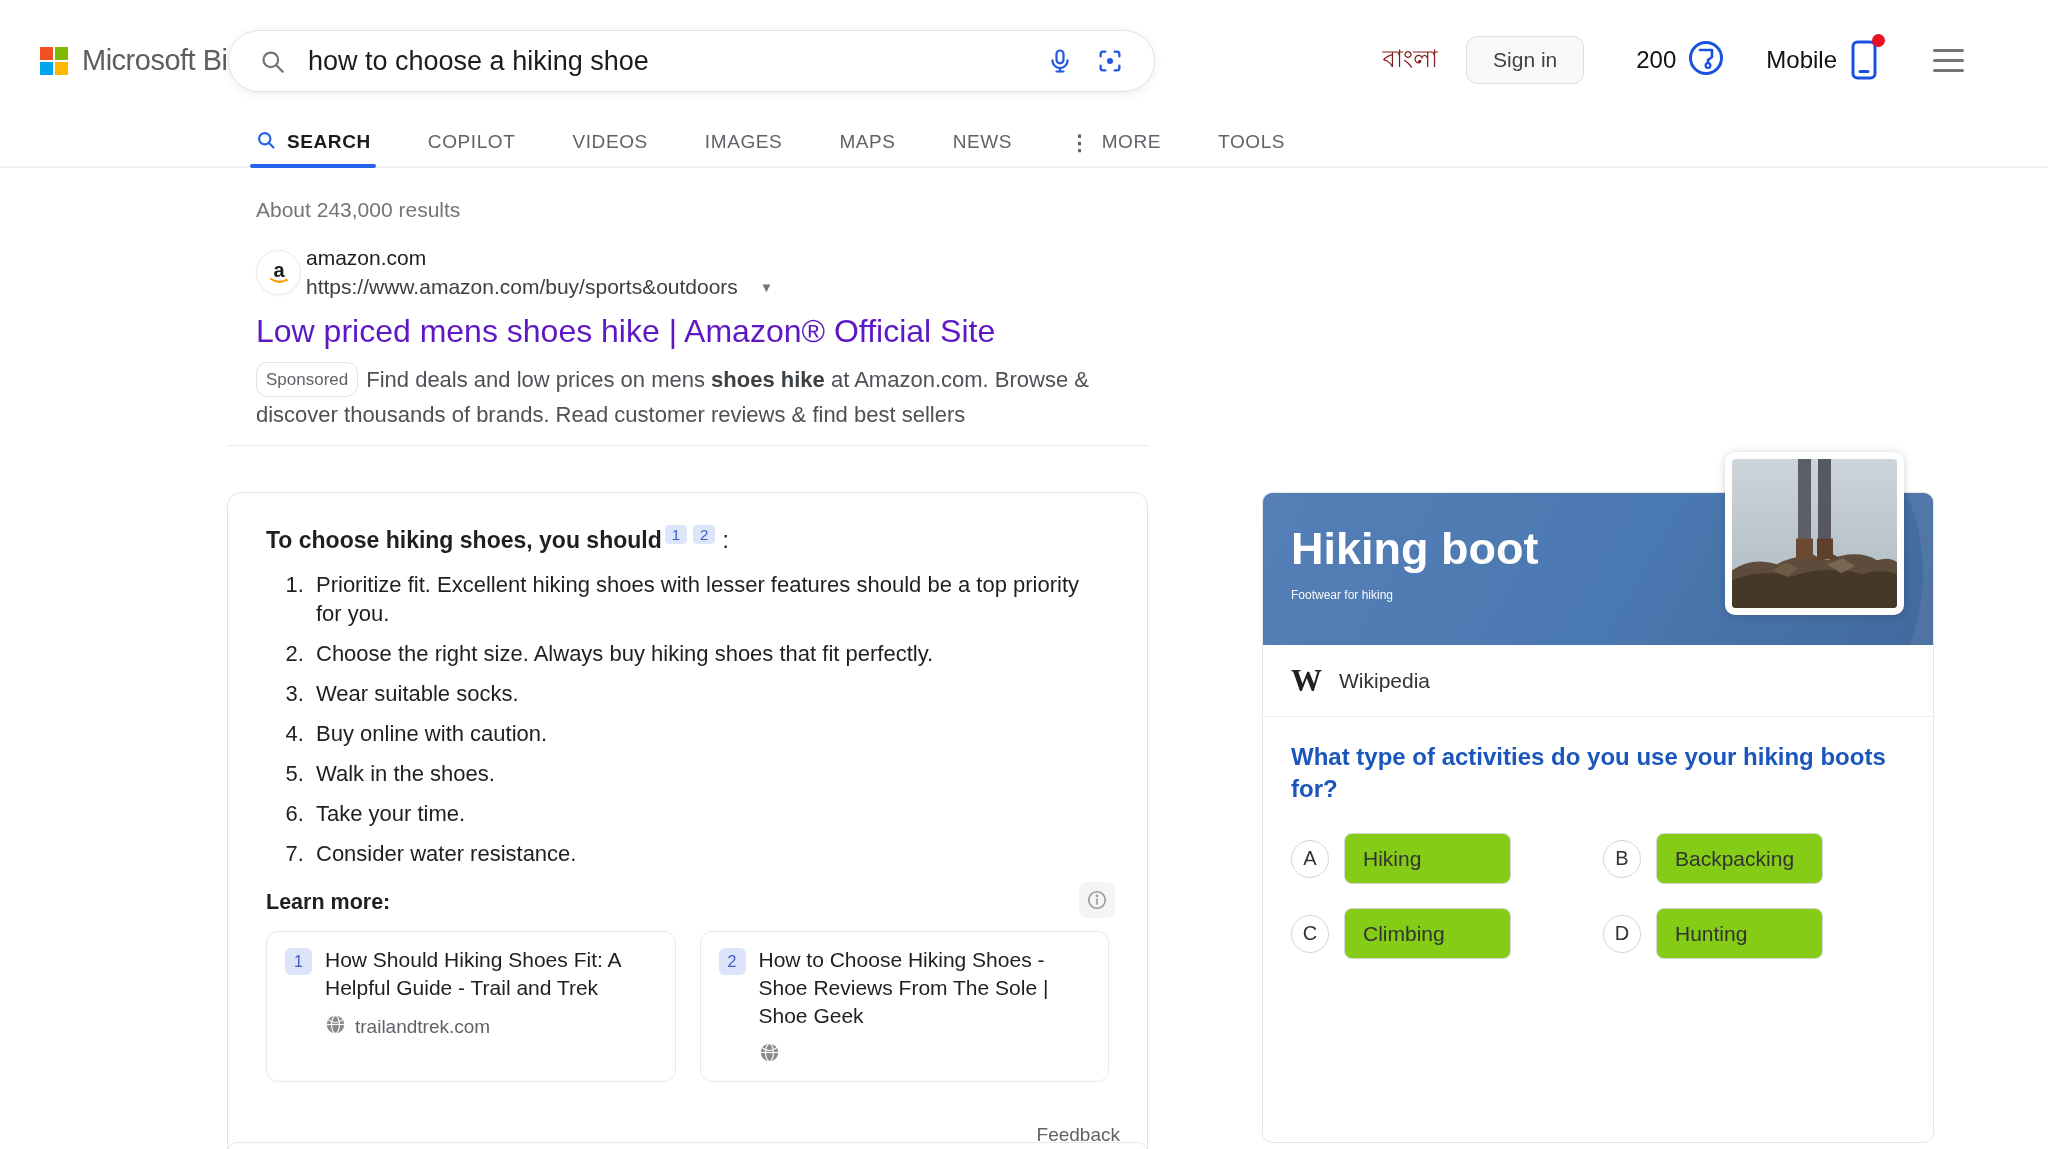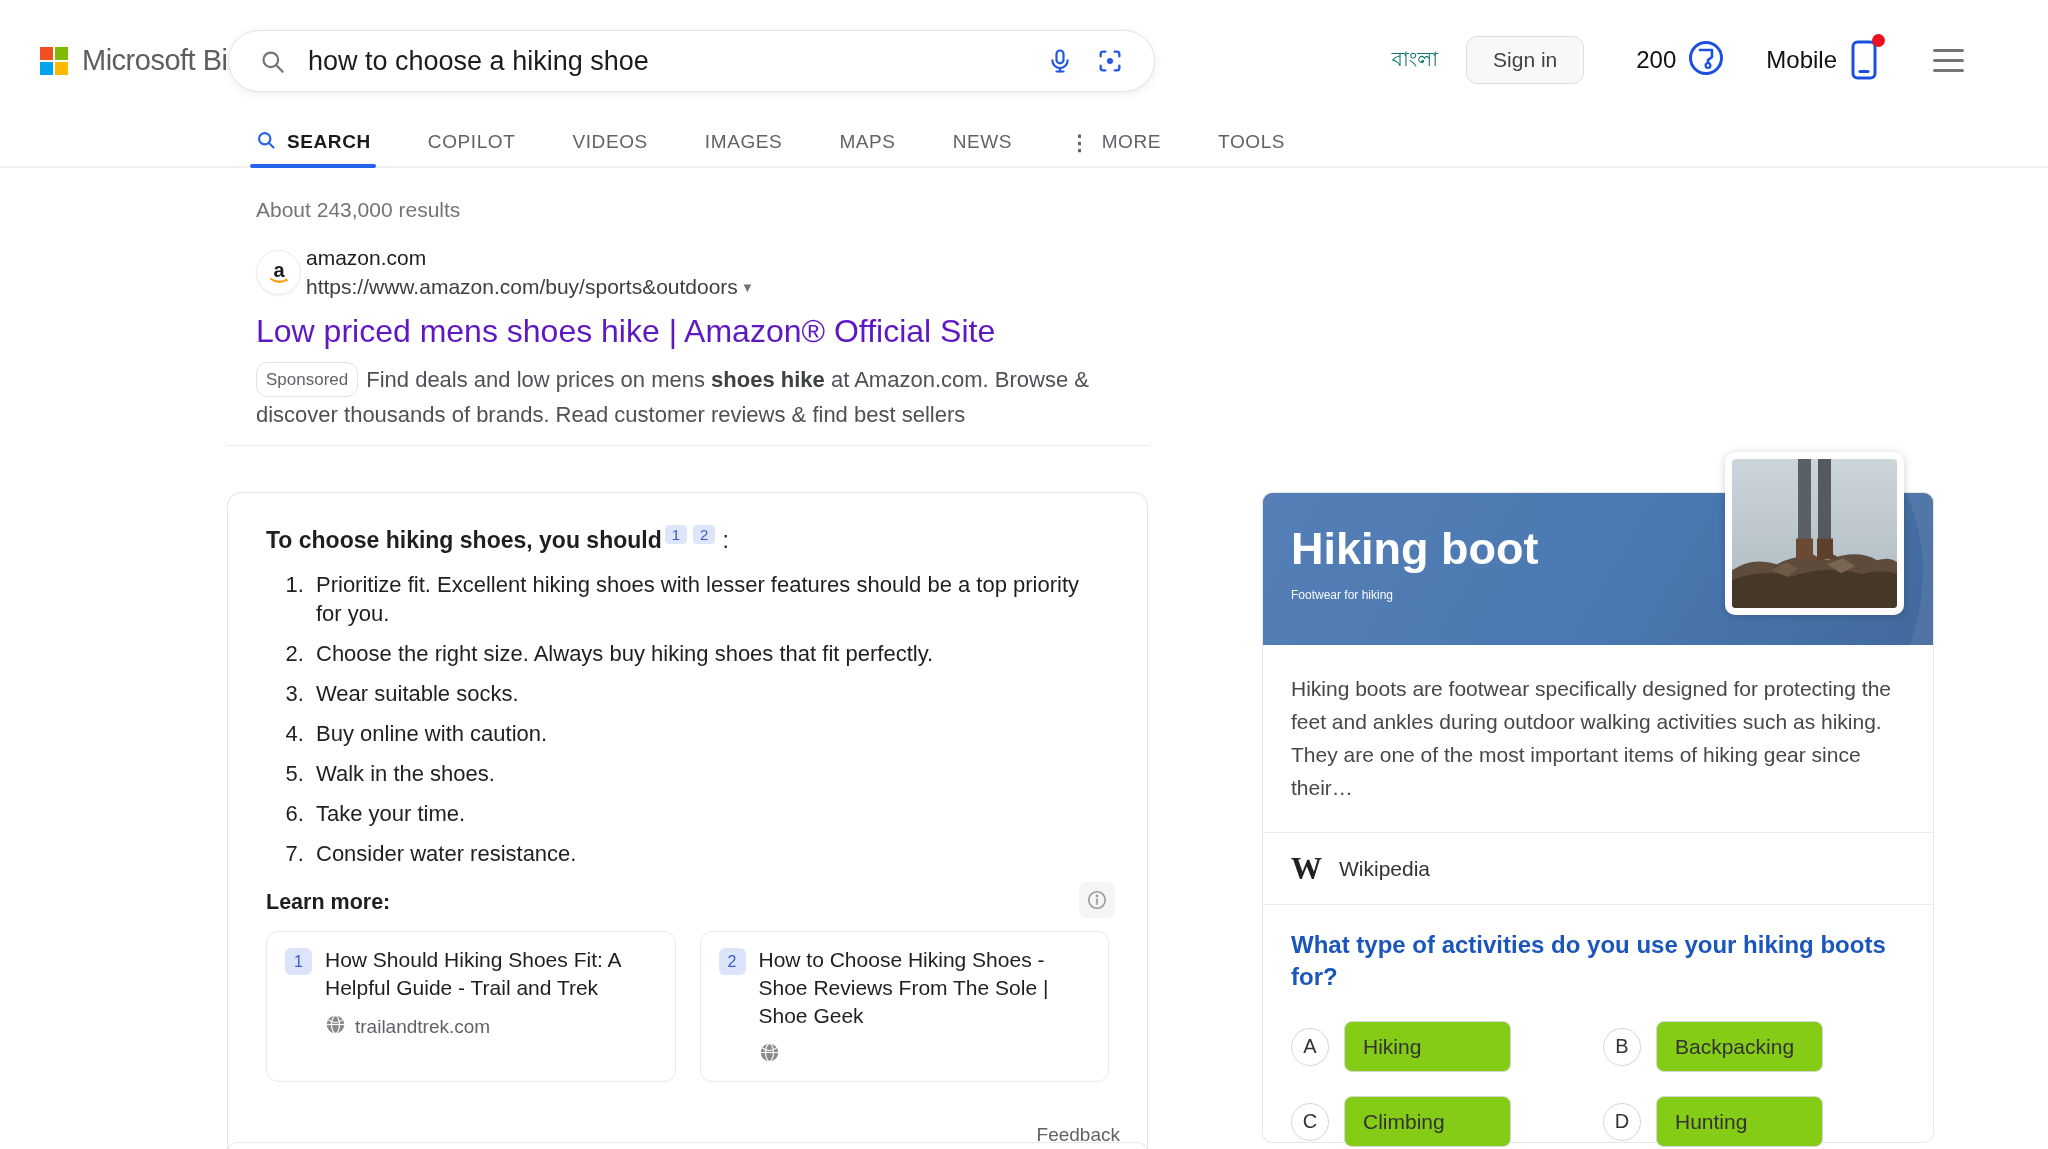--- a/index.html
+++ b/index.html
@@ -25,21 +25,21 @@
     box-shadow:0 2px 8px rgba(32,33,36,0.08);
     display:flex; align-items:center; padding:0 30px; gap:22px;
   }
   .searchbox input {
     flex:1; border:none; outline:none; font-family:"Liberation Sans",sans-serif;
     font-size:27px; color:#1c1c1c; background:transparent;
   }
   .sb-icon { flex:0 0 auto; display:flex; align-items:center; }
 
   .header-right { position:absolute; top:28px; right:80px; height:64px; display:flex; align-items:center; }
-  .lang { font-size:20px; color:#0f766e; cursor:pointer; }
+  .lang { font-size:24px; color:#7f1d1d; cursor:pointer; }
   .signin {
     margin-left:28px; font-size:21px; color:#424242; background:#f8f8f8;
     border:1px solid #dedede; border-radius:11px; padding:11px 26px; cursor:pointer;
   }
   .rewards { margin-left:52px; display:flex; align-items:center; gap:10px; cursor:pointer; }
   .rewards-count { font-size:24px; color:#111; }
   .mobile { margin-left:40px; display:flex; align-items:center; gap:12px; cursor:pointer; }
   .mobile-label { font-size:24px; color:#111; }
   .phone-wrap { position:relative; display:flex; }
   .red-dot { position:absolute; top:-5px; right:-6px; width:13px; height:13px; border-radius:50%; background:#e81123; }
@@ -56,21 +56,21 @@
   .tab-underline { position:absolute; left:250px; bottom:-2px; width:126px; height:4px;
                    background:#2563eb; border-radius:3px; }
 
   
   .results-count { position:absolute; left:256px; top:198px; font-size:21px; color:#70757a; }
 
   .ad-favicon { position:absolute; left:256px; top:250px; width:45px; height:45px; border-radius:50%;
                 border:1px solid #ececec; background:#fff; display:flex; align-items:center; justify-content:center;
                 box-shadow:0 1px 3px rgba(0,0,0,0.06); cursor:pointer; }
   .ad-site { position:absolute; left:306px; top:246px; font-size:21px; color:#202124; cursor:pointer; }
-  .ad-url-row { position:absolute; left:306px; top:275px; display:flex; align-items:center; gap:3px;text-align:right; }
+  .ad-url-row { position:absolute; left:306px; top:275px; display:flex; align-items:center; gap:22px;text-align:right; }
   .ad-url { font-size:21px; color:#3c4043; cursor:pointer; }
   .url-caret { font-size:13px; color:#70757a; cursor:pointer; }
   .ad-title { position:absolute; left:256px; top:313px; font-size:32px; color:#5e17c4; cursor:pointer; }
   .ad-desc { position:absolute; left:256px; top:364px; width:862px; font-size:22px; color:#4d5156; line-height:31px; }
   .sponsored { display:inline-block; font-size:17px; color:#5f6368; border:1px solid #e3e3e3;
                border-radius:11px; padding:1px 9px; margin-right:8px; position:relative; top:-2px; }
   .ad-desc b { color:#3c4043; }
   .hr1 { position:absolute; left:227px; top:445px; width:922px; height:1px; background:#ebebeb; }
 
   
@@ -323,21 +323,20 @@
       <path d="M0 112 Q20 98 45 106 Q70 92 95 102 Q125 90 145 102 Q158 98 165 104 L165 150 L0 150 Z" fill="#5d4c3c"></path>
       <path d="M0 122 Q30 110 60 118 Q95 106 130 116 Q150 110 165 116 L165 150 L0 150 Z" fill="#463829"></path>
       <path d="M40 112 l14 -8 12 6 -10 9 z" fill="#6e5a45"></path>
       <path d="M95 106 l16 -6 12 8 -14 7 z" fill="#7a6550"></path>
       <rect x="66" y="0" width="13" height="82" fill="#5c6066"></rect>
       <rect x="86" y="0" width="13" height="82" fill="#565a60"></rect>
       <path d="M64 80 h17 v16 l6 4 -23 2 z" fill="#6b4a33"></path>
       <path d="M85 80 h16 v16 l7 4 -23 2 z" fill="#5e402c"></path>
     </svg>
   </div>
-  <div class="kp-desc">Hiking boots are footwear specifically designed for protecting the feet and ankles during outdoor walking activities such as hiking. They are one of the most important items of hiking gear since their…</div>
   <div class="kp-wiki">
     <span class="wiki-w">W</span>
     <span class="wiki-label">Wikipedia</span>
   </div>
   <div class="kp-qa">
     <div class="kp-question">What type of activities do you use your hiking boots for?</div>
     <div class="kp-options">
       <div class="opt">
         <span class="opt-letter">A</span>
         <button class="opt-btn">Hiking</button>

